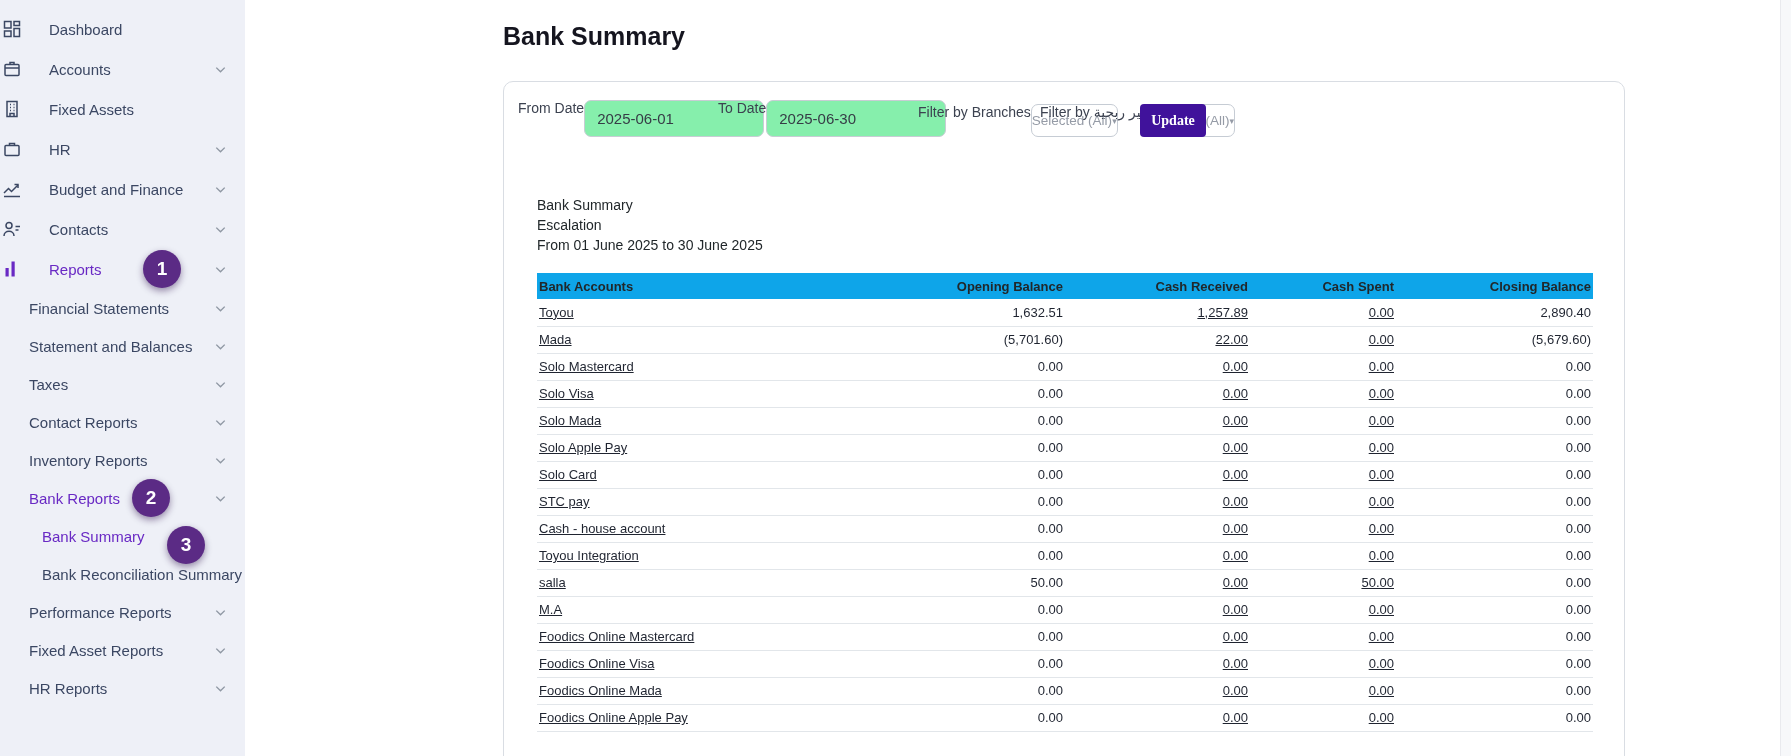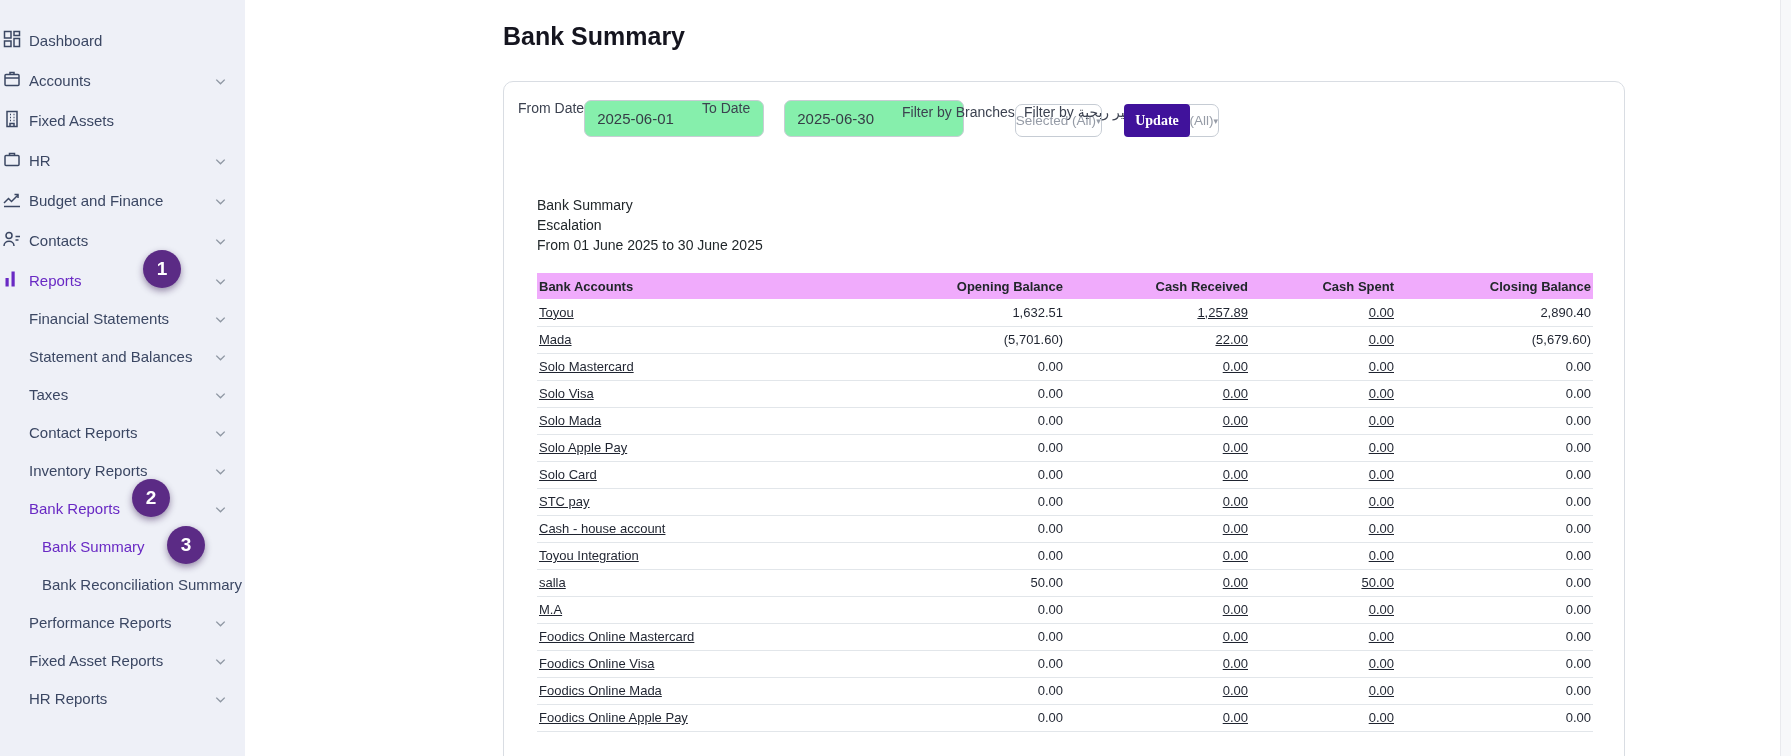--- a/index.html
+++ b/index.html
@@ -2,22 +2,22 @@
 <html><head>
 <meta charset="utf-8">
 <style>
   * { margin:0; padding:0; box-sizing:border-box; }
   html,body { width:1791px; height:756px; overflow:hidden; background:#fff;
               font-family:"Liberation Sans", sans-serif; }
 
   
   .sidebar { position:absolute; left:0; top:0; width:245px; height:756px;
              background:#eef0f7; padding-top:9px; }
-  .nav-item { position:relative; height:40px; display:flex; align-items:flex-end;
-              color:#3b4763; font-size:15px; cursor:pointer; }
+  .nav-item { position:relative; height:40px; display:flex; align-items:center;
+              color:#3b4763; font-size:15px; cursor:pointer;gap:20px; }
   .nav-item.lvl1 { height:38px; }
   .nav-item.lvl2 { height:38px; }
   .nav-icon { width:22px; height:20px; margin-left:2px; display:inline-flex;
               align-items:center; }
   .nav-icon svg { width:20px; height:20px; stroke:currentColor; fill:none;
                   stroke-width:1.5; }
   .lvl0 .nav-label { margin-left:5px; }
   .lvl1 .nav-label { margin-left:29px; }
   .lvl2 .nav-label { margin-left:42px; }
   .nav-item.active { color:#6929c4; }
@@ -43,34 +43,34 @@
   .field .f-label { font-size:14px; color:#3c4250; margin-bottom:9px;
                     white-space:nowrap; }
   .f-input { width:180px; height:37px; border:1px solid #c8cdd4; border-radius:7px;
              padding:0 12px; font-size:15px; color:#363c46; background:#86efac;
              font-family:"Liberation Sans", sans-serif; }
   .f-select { height:33px; border:1px solid #c6ccd4; border-radius:7px;
               background:#fff; color:#959ba6; font-size:13.5px; text-align:center;
               display:flex; align-items:center; justify-content:center; 
               cursor:pointer; white-space:nowrap; }
   .sel-caret { font-size:9px; color:#959ba6; }
-  .g1 { width:180px; } .g2 { width:180px; margin-left:4px;gap:34px; }
+  .g1 { width:180px; } .g2 { width:180px; margin-left:20px; }
   .g3 { width:100px; margin-left:20px; } .g3 .f-select { width:93px; }
   .g4 { width:96px;  margin-left:22px; } .g4 .f-select { width:96px; }
   .update-btn { margin-left:4px; width:66px; height:33px; background:#40129b;
                 color:#fff; border:none; border-radius:4px; font-size:14px;
                 font-weight:bold; cursor:pointer;
                 font-family:Liberation Serif, serif; }
 
   .report-header { position:absolute; left:33px; top:113px; font-size:14px;
                    line-height:20px; color:#21272a; }
 
   table.bank { position:absolute; left:33px; top:191px; width:1056px;
                border-collapse:collapse; font-size:13px; color:#1f2430; }
-  table.bank th { background:#f0abfc; font-weight:bold; height:26px;
+  table.bank th { background:#0ea5e9; font-weight:bold; height:26px;
                   padding:0 2px; color:#21272a; }
   table.bank th.num, table.bank td.num { text-align:right; }
   table.bank th.name, table.bank td.name { text-align:left; }
   table.bank td { height:27px; padding:0 2px; border-bottom:1px solid #e2e6ea; }
   td.name a, td.num a { color:#1f2430; text-decoration:underline; cursor:pointer; }
   col.c-name{width:298px;} col.c-open{width:230px;} col.c-recv{width:185px;}
   col.c-spent{width:146px;} col.c-close{width:197px;}
 
   .scroll-strip { position:absolute; right:0; top:0; width:11px; height:756px;
                   background:#f7f8fa; border-left:1px solid #e9eaee; }

